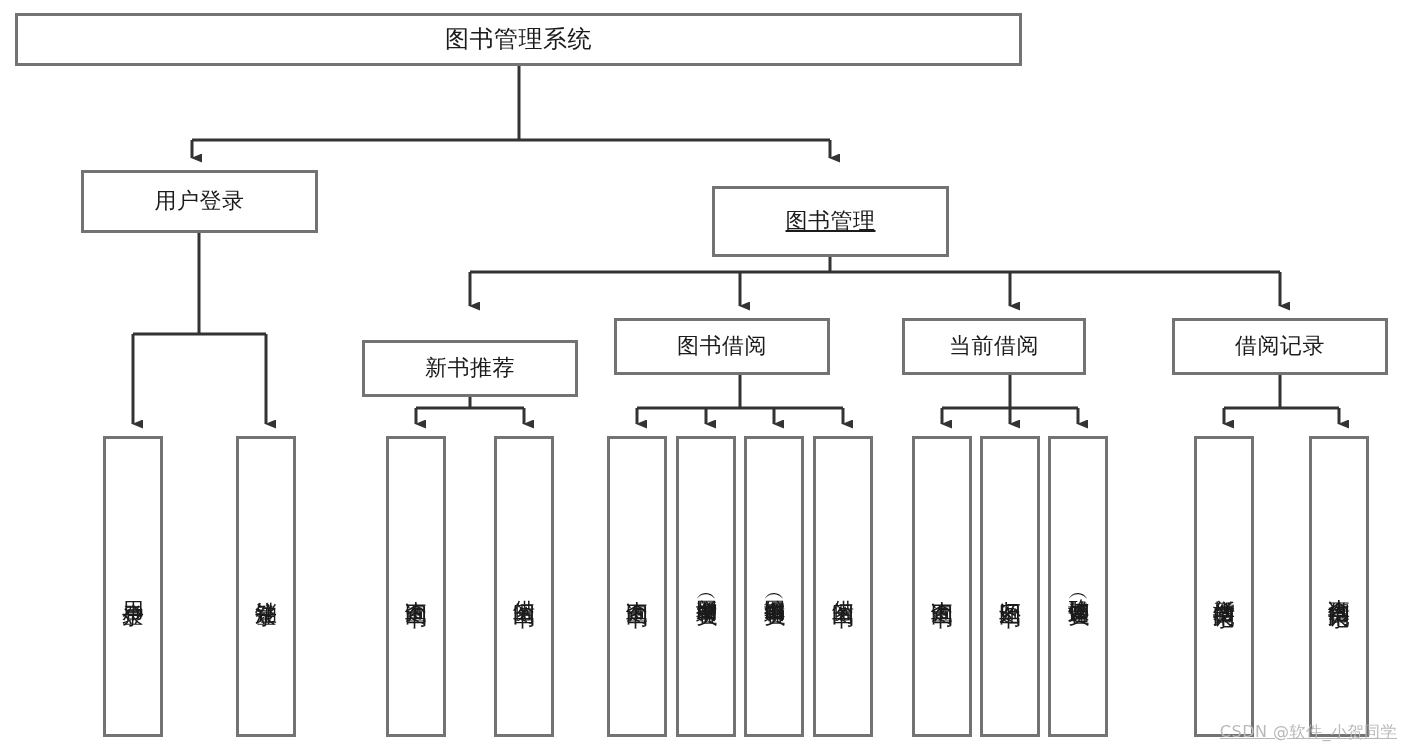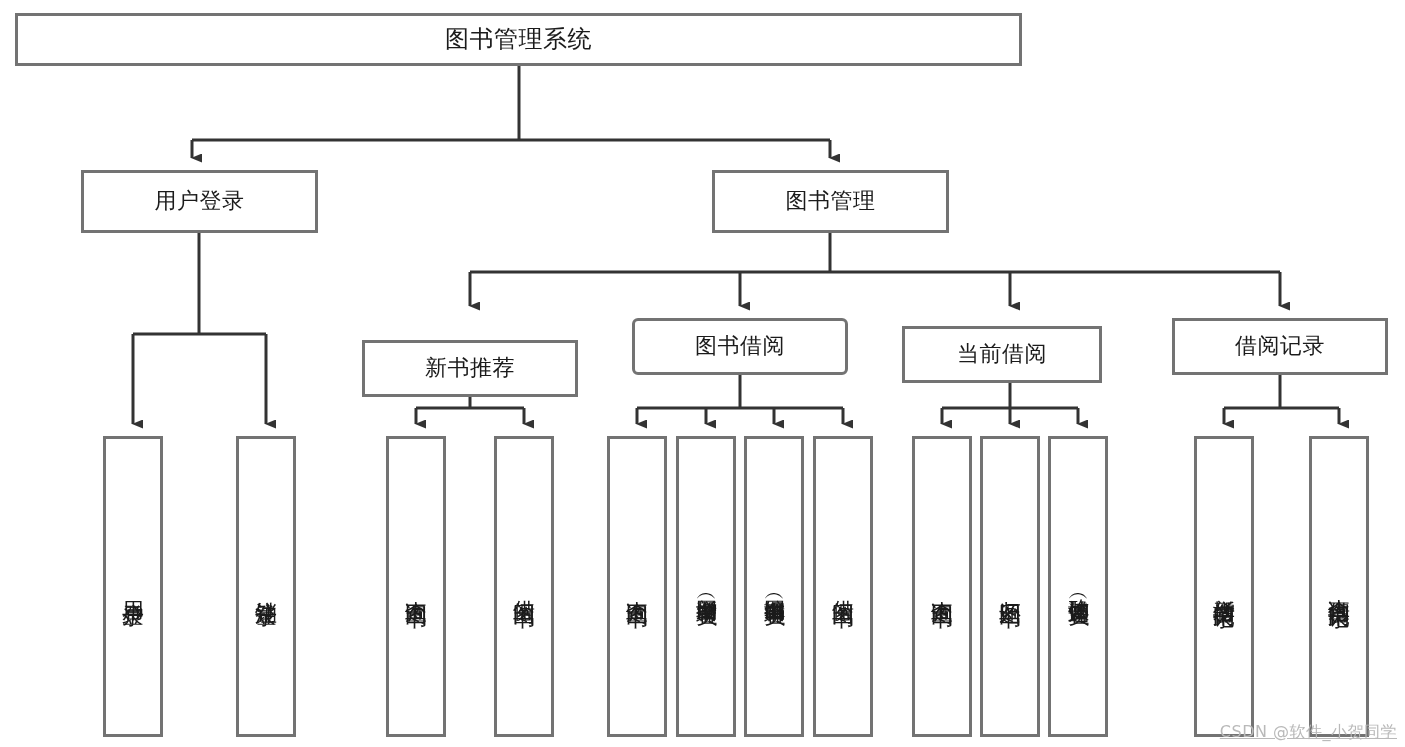--- a/index.html
+++ b/index.html
@@ -135,31 +135,31 @@
     </g>
   </svg>
 
   <div class="node root" style="left:15px; top:13px; width:1007px; height:53px;">
     <span class="label-h">图书管理系统</span>
   </div>
 
   <div class="node" style="left:81px; top:170px; width:237px; height:63px;">
     <span class="label-h">用户登录</span>
   </div>
-  <div class="node" style="left:712px; top:170px; width:237px; height:63px;">
+  <div class="node" style="left:712px; top:186px; width:237px; height:71px;text-decoration:underline;">
     <span class="label-h">图书管理</span>
   </div>
 
   <div class="node" style="left:362px; top:318px; width:216px; height:57px;margin-top:22px;">
     <span class="label-h">新书推荐</span>
   </div>
-  <div class="node" style="left:632px; top:318px; width:216px; height:57px;border-radius:6px;">
+  <div class="node" style="left:614px; top:318px; width:216px; height:57px;">
     <span class="label-h">图书借阅</span>
   </div>
-  <div class="node" style="left:902px; top:326px; width:200px; height:57px;">
+  <div class="node" style="left:902px; top:318px; width:184px; height:57px;">
     <span class="label-h">当前借阅</span>
   </div>
   <div class="node" style="left:1172px; top:318px; width:216px; height:57px;text-align:right;">
     <span class="label-h">借阅记录</span>
   </div>
 
   <div class="node leaf" style="left:103px; top:436px; width:60px; height:301px;">
     <span class="label-v">用户登录</span>
   </div>
   <div class="node leaf" style="left:236px; top:436px; width:60px; height:301px;">

